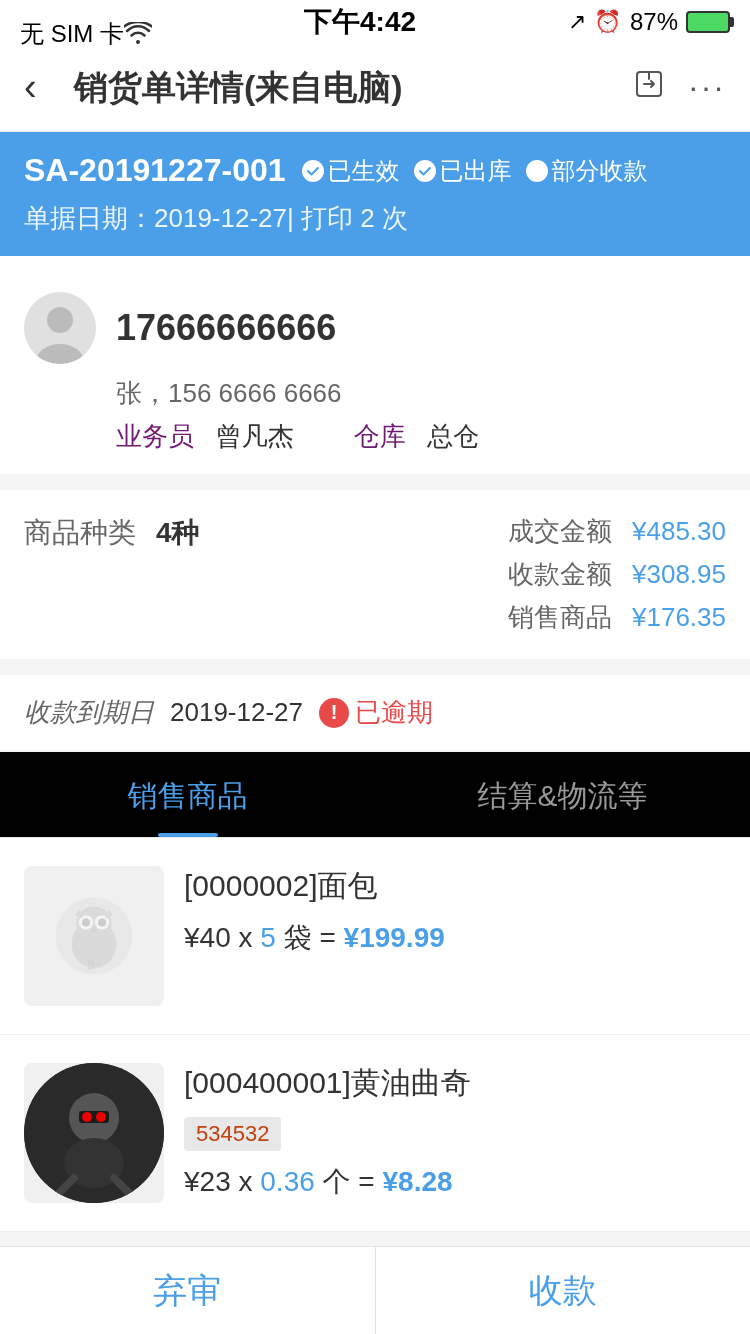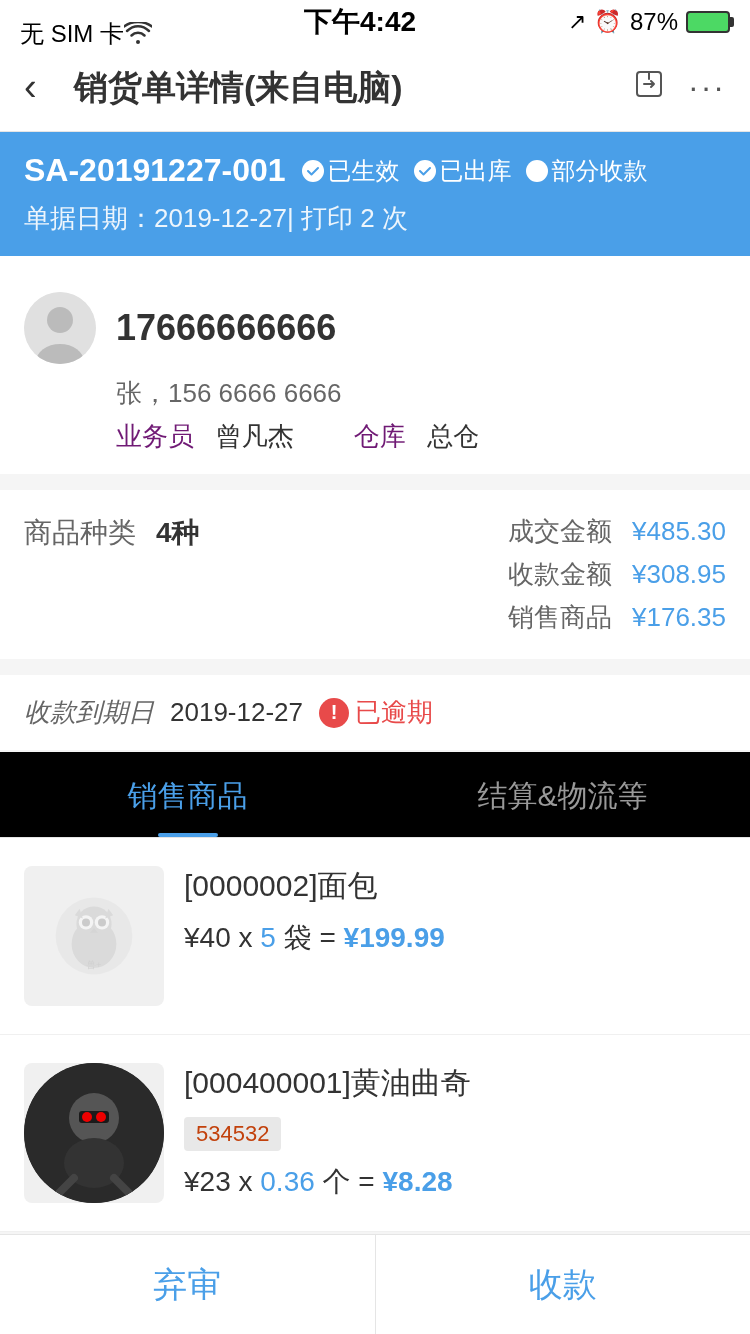--- a/index.html
+++ b/index.html
@@ -307,21 +307,21 @@
       font-weight: 600;
     }
 
     
     .bottom-bar {
       position: fixed;
       bottom: 0;
       left: 0;
       width: 750px;
       display: flex;
-      height: 100px;
+      height: 88px;
       background: #fff;
       border-top: 1px solid #e5e5e5;
     }
     .bottom-btn {
       flex: 1;
       display: flex;
       align-items: center;
       justify-content: center;
       font-size: 34px;
       font-weight: 500;

